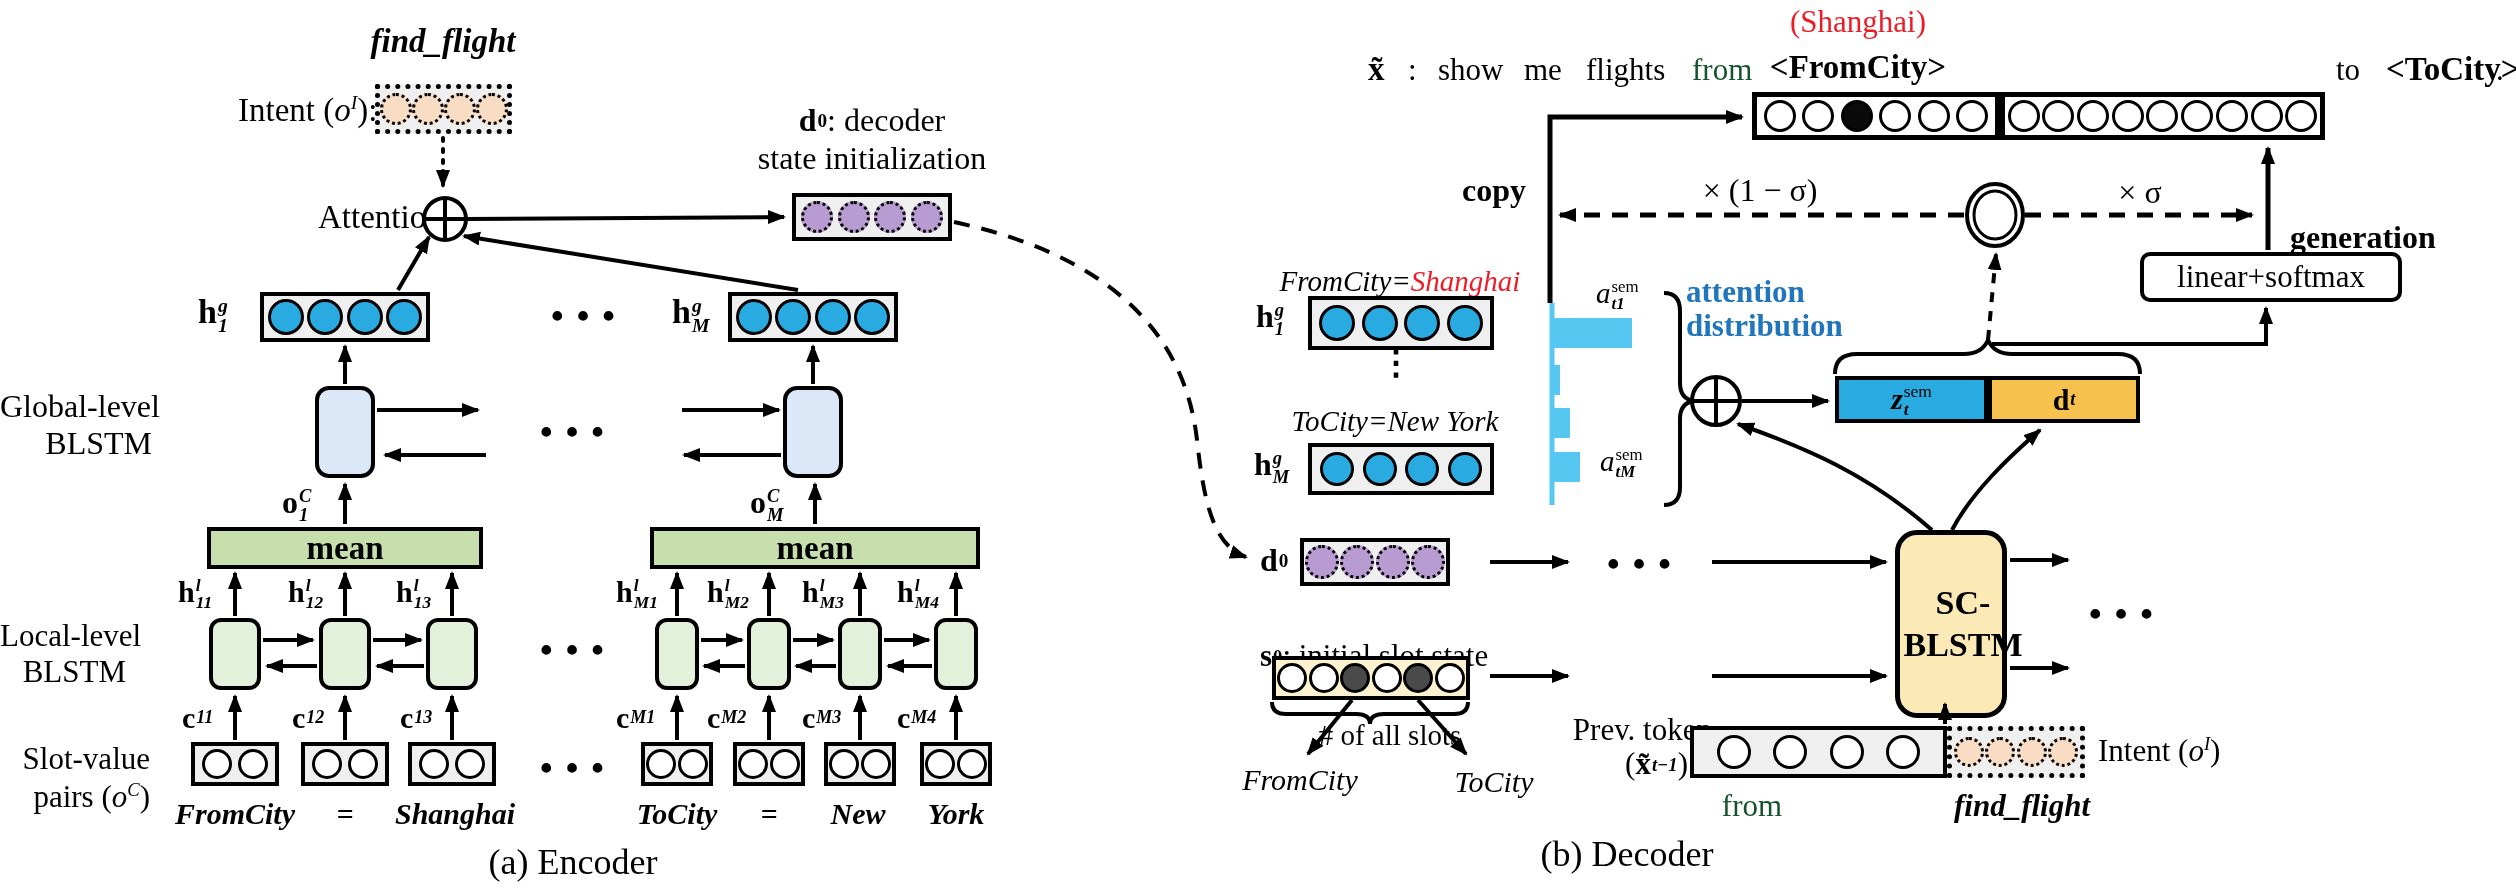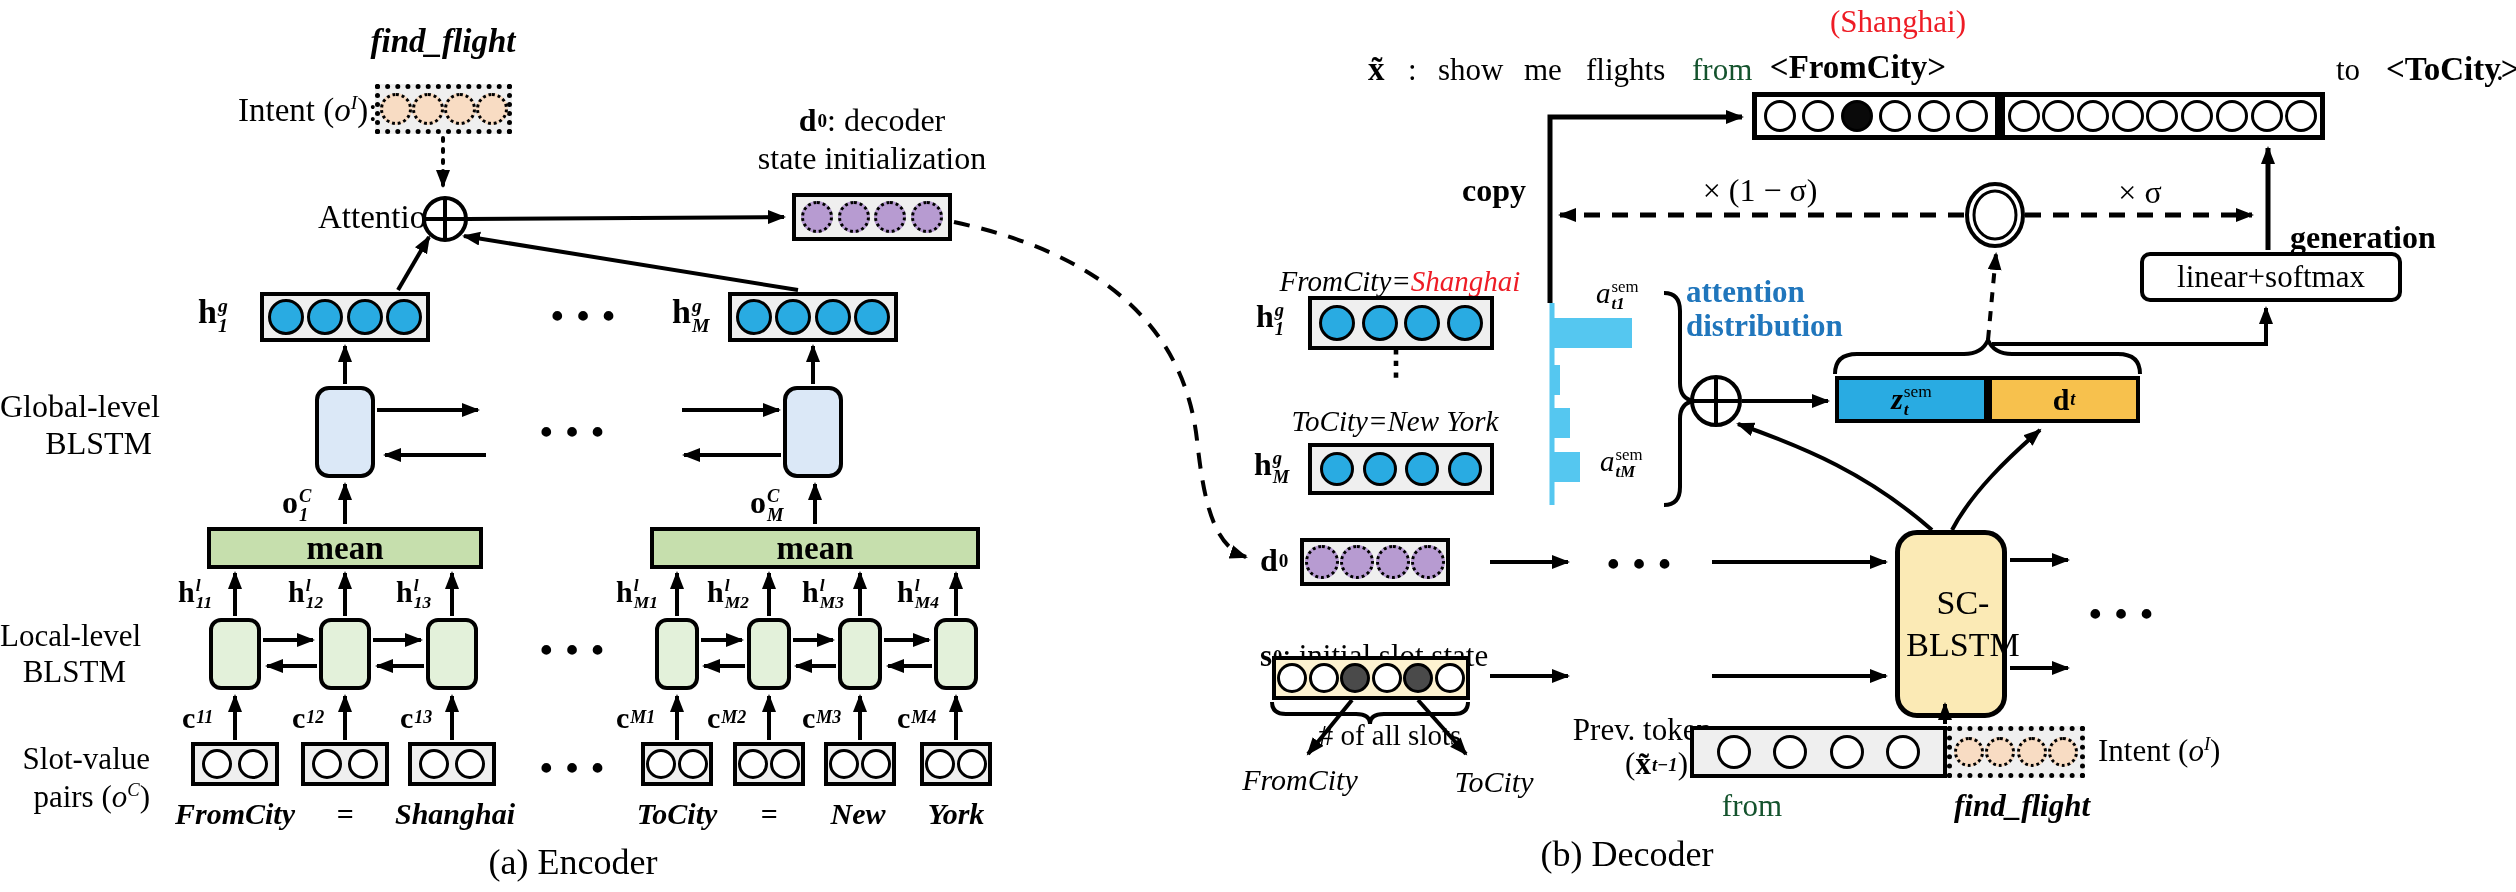--- a/index.html
+++ b/index.html
@@ -257,21 +257,21 @@
 
   <div class="abs lbl ctr" style="left:573px;top:844px;font-size:36px;">(a) Encoder</div>
 
   <div class="abs lbl" style="left:1368px;top:52px;font-size:33px;"><span class="b">x̃</span></div>
   <div class="abs lbl" style="left:1408px;top:54px;font-size:31px;">:</div>
   <div class="abs lbl" style="left:1438px;top:54px;font-size:31px;">show</div>
   <div class="abs lbl" style="left:1524px;top:54px;font-size:31px;">me</div>
   <div class="abs lbl" style="left:1586px;top:54px;font-size:31px;">flights</div>
   <div class="abs lbl green" style="left:1692px;top:54px;font-size:31px;">from</div>
   <div class="abs lbl ctr b" style="left:1858px;top:50px;font-size:33px;">&lt;FromCity&gt;</div>
-  <div class="abs lbl ctr red" style="left:1858px;top:6px;font-size:31px;margin-left:40px;">(Shanghai)</div>
+  <div class="abs lbl ctr red" style="left:1858px;top:6px;font-size:31px;">(Shanghai)</div>
   <div class="abs lbl" style="left:2336px;top:54px;font-size:31px;">to</div>
   <div class="abs lbl b" style="left:2386px;top:52px;font-size:33px;">&lt;ToCity&gt;</div>
   <div class="abs lbl" style="left:2496px;top:54px;font-size:31px;">.</div>
 
   <div class="outseg" style="left:1752px;top:92px;width:248px;height:48px;">
       <span class="circ" style="height: 32px; width: 32px;"></span>
       <span class="circ" style="height: 32px; width: 32px;"></span>
       <span class="circ" style="height: 32px; width: 32px; background: rgb(10, 10, 10);"></span>
       <span class="circ" style="height: 32px; width: 32px;"></span>
       <span class="circ" style="height: 32px; width: 32px;"></span>
@@ -381,21 +381,21 @@
       <span class="circ" style="height: 30px; width: 30px;"></span>
       <span class="circ" style="height: 30px; width: 30px; background: rgb(74, 74, 74);"></span>
       <span class="circ" style="height: 30px; width: 30px;"></span>
       <span class="circ" style="height: 30px; width: 30px; background: rgb(74, 74, 74);"></span>
       <span class="circ" style="height: 30px; width: 30px;"></span>
     </div>
   <div class="abs lbl ctr" style="left:1390px;top:720px;font-size:29px;"># of all slots</div>
   <div class="abs lbl ctr it" style="left:1300px;top:764px;font-size:30px;">FromCity</div>
   <div class="abs lbl ctr it" style="left:1494px;top:766px;font-size:30px;">ToCity</div>
 
-  <div class="abs" style="left:1895px;top:530px;width:112px;height:188px;background:#fbeab5;border:5px solid #000;border-radius:22px;box-sizing:border-box;display:flex;flex-direction:column;align-items:center;justify-content:center;font-weight:normal;font-size:34px;line-height:1.25;padding-left:24px;">
+  <div class="abs" style="left:1895px;top:530px;width:112px;height:188px;background:#fbeab5;border:5px solid #000;border-radius:22px;box-sizing:border-box;display:flex;flex-direction:column;align-items:center;justify-content:center;font-weight:bold;font-size:34px;line-height:1.25;padding-left:24px;">
       <span>SC-</span>
       <span>BLSTM</span>
     </div>
   <div class="abs lbl ctr dots" style="left:2122px;top:596px;">• • •</div>
 
   <div class="abs lbl rt" style="left:1562px;top:714px;width:150px;font-size:31px;">Prev. token</div>
   <div class="abs lbl rt" style="left:1538px;top:748px;width:150px;font-size:31px;"><span>(</span><span class="mv">
         <span class="b">x̃</span>
         <span class="subo">t−1</span>
       </span><span>)</span></div>

